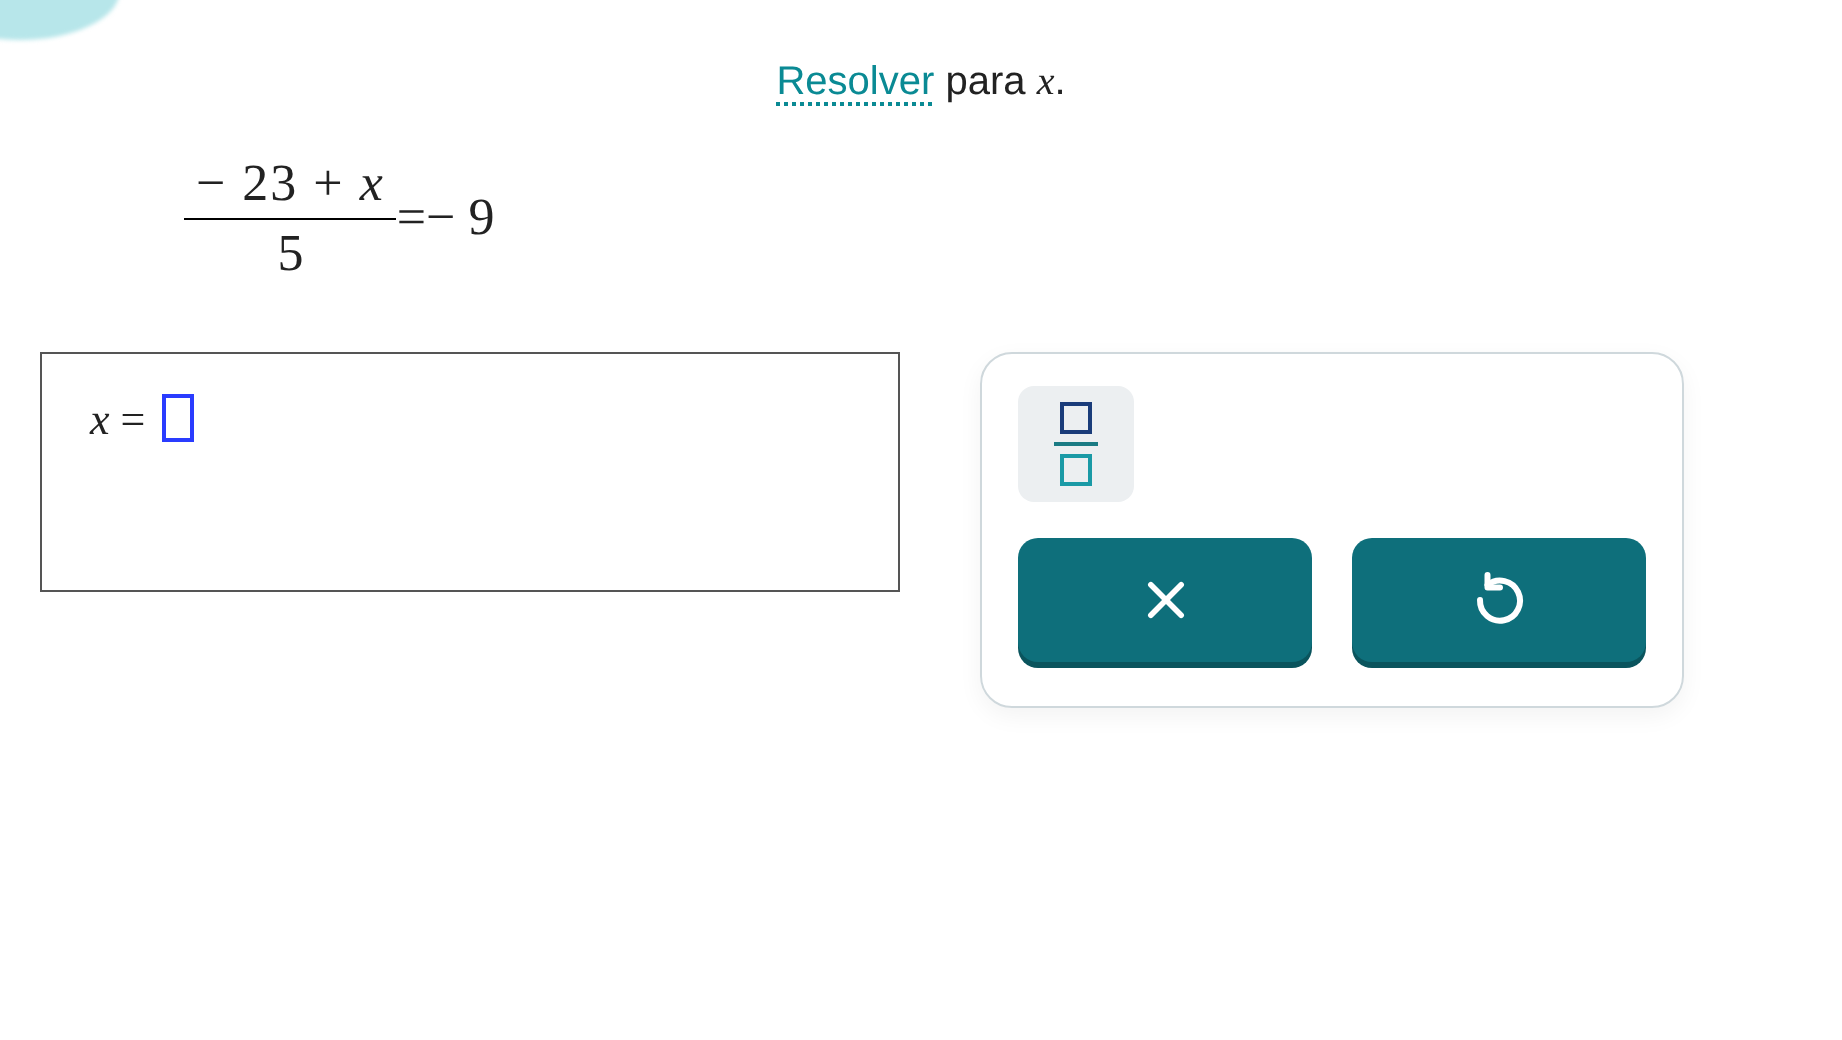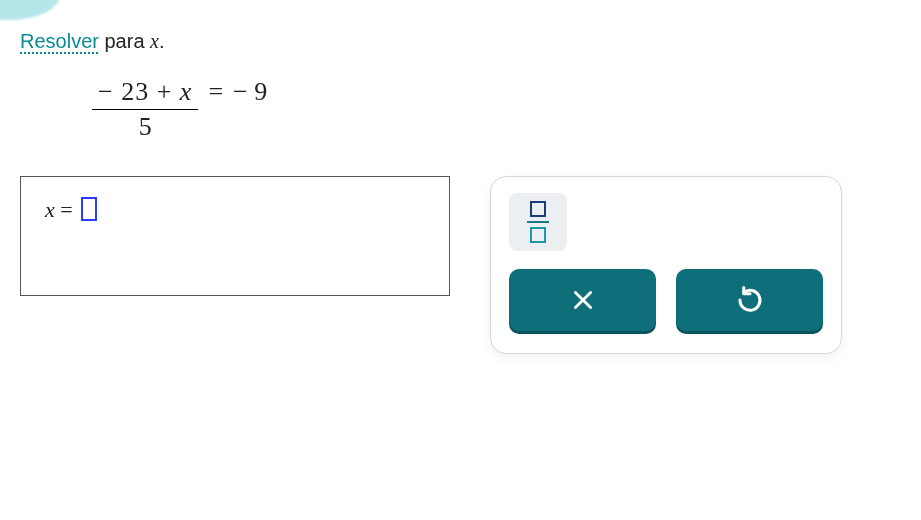--- a/index.html
+++ b/index.html
@@ -23,32 +23,31 @@
     filter: blur(1px);
     z-index: 0;
   }
   .content { position: relative; z-index: 1; }
   .link {
     color: #0a8a94;
     text-decoration: underline dotted;
     text-underline-offset: 4px;
     cursor: pointer;
   }
-  .line1 { margin: 10px 0 24px 0; }
+  .line1 { margin: 10px 0 24px 0; text-align: center; }
   .mathvar {
     font-family: "Times New Roman", Times, serif;
     font-style: italic;
   }
   .equation {
     font-family: "Times New Roman", Times, serif;
     font-size: 26px;
     margin: 0 0 34px 72px;
     display: flex;
-    align-items: flex-start;
-    gap: 10px;
+    align-items: center;
   }
   .frac {
     display: inline-flex;
     flex-direction: column;
     align-items: center;
     line-height: 1.15;
   }
   .frac .num { padding: 0 6px 2px 6px; border-bottom: 1.5px solid #000; letter-spacing: 1px;}
   .frac .den { padding-top: 2px; }
   .line2 { margin-bottom: 30px; }

